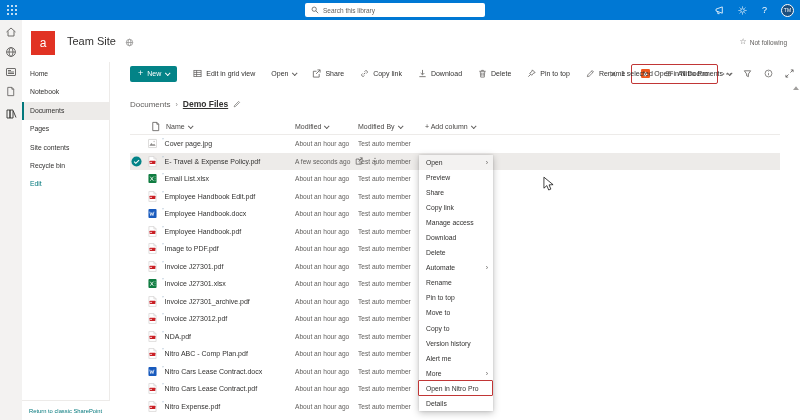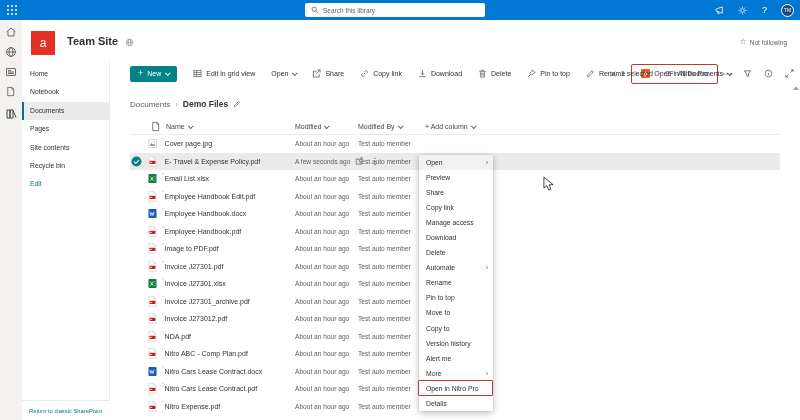--- a/index.html
+++ b/index.html
@@ -20,21 +20,21 @@
     color:#fff; font-size:5px; display:flex; align-items:center; justify-content:center; letter-spacing:.2px; }
 
   
   .leftrail { position:absolute; left:0; top:20px; width:22px; bottom:0; background:#f3f2f1; z-index:6; }
   .rail-ic { position:absolute; left:5px; width:12px; height:12px; }
 
   
   .site-header { position:absolute; left:22px; top:20px; right:0; height:42px; background:#fff; }
   .site-logo { position:absolute; left:9px; top:11px; width:24px; height:24px; background:#e13223;
     color:#fff; font-size:12px; display:flex; align-items:center; justify-content:center; }
-  .site-title { position:absolute; left:45px; top:15px; font-size:11px; font-weight:bold; color:#323130; }
+  .site-title { position:absolute; left:45px; top:15px; font-size:11px; font-weight:normal; color:#323130; }
   .site-globe { position:absolute; left:103px; top:18px; opacity:.8; }
   .follow { position:absolute; right:13px; top:18px; font-size:6.5px; color:#605e5c;
     display:flex; align-items:center; gap:3px; }
   .follow .star { font-size:8px; line-height:1; color:#605e5c; }
 
   
   .sidebar { position:absolute; left:22px; top:62px; width:88px; bottom:0; background:#fff;
     border-right:1px solid #edebe9; z-index:5; padding-top:3px; }
   .nav-item { height:18.4px; line-height:18.4px; padding-left:8px; font-size:6.8px; color:#323130; cursor:pointer; }
   .nav-item.selected { background:#edebe9; border-left:2px solid #03787c; padding-left:6px; }
@@ -61,21 +61,21 @@
   .tr-item { display:inline-flex; align-items:center; gap:4px; font-size:7px; color:#323130; cursor:pointer; }
   .chev { display:inline-block; width:4px; height:4px; border-right:1px solid #605e5c;
     border-bottom:1px solid #605e5c; transform:rotate(45deg) translateY(-1px); }
   .chev.white { border-color:#fff; }
 
   
   .breadcrumb { position:absolute; left:130px; top:97px; height:14px; display:flex; align-items:center;
     gap:5px; font-size:8px; z-index:1; }
   .bc-root { color:#605e5c; cursor:pointer; }
   .bc-sep { color:#8a8886; font-size:7px; }
-  .bc-current { color:#323130; font-weight:bold; font-size:8.5px; }
+  .bc-current { color:#323130; font-weight:bold; font-size:8.5px;text-decoration:underline; }
 
   
   .list-header { position:absolute; left:130px; right:20px; top:118px; height:17px;
     border-bottom:1px solid #edebe9; font-size:7px; color:#484644; z-index:1; }
   .lh-cell { position:absolute; top:0; height:17px; display:flex; align-items:center; gap:3px; cursor:pointer; }
   .rows { position:absolute; left:130px; right:20px; top:135px; z-index:1; }
   .row { position:relative; height:17.5px; cursor:pointer; }
   .row.selected { background:#edebe9; }
   .cell-check { position:absolute; left:1px; top:3px; display:none; }
   .row.selected .cell-check { display:block; }

